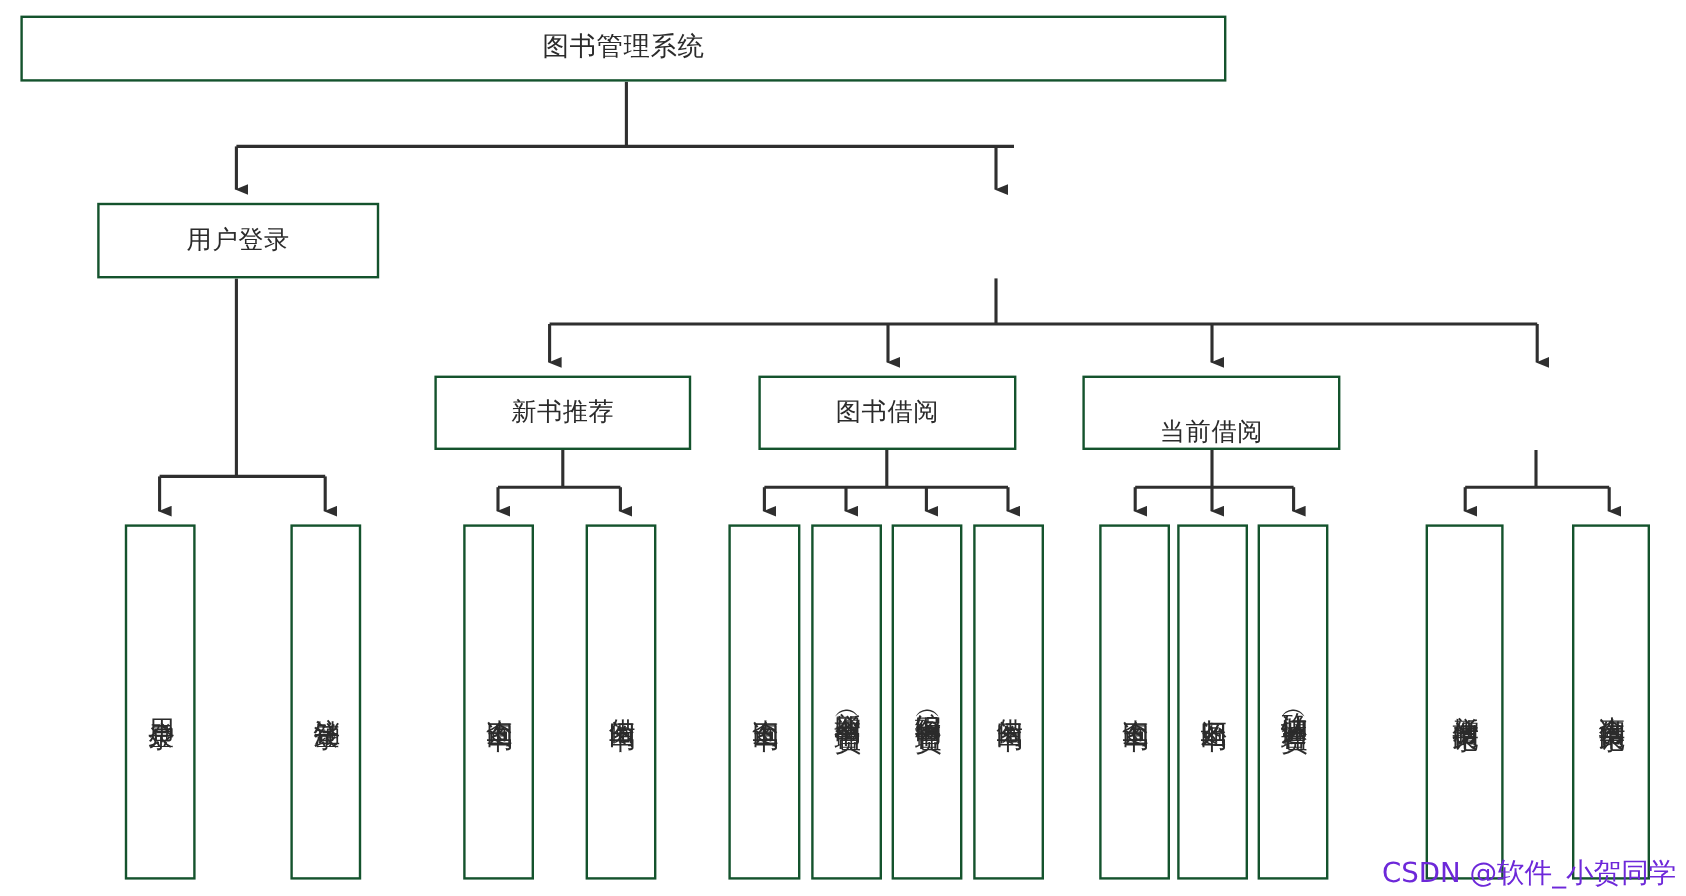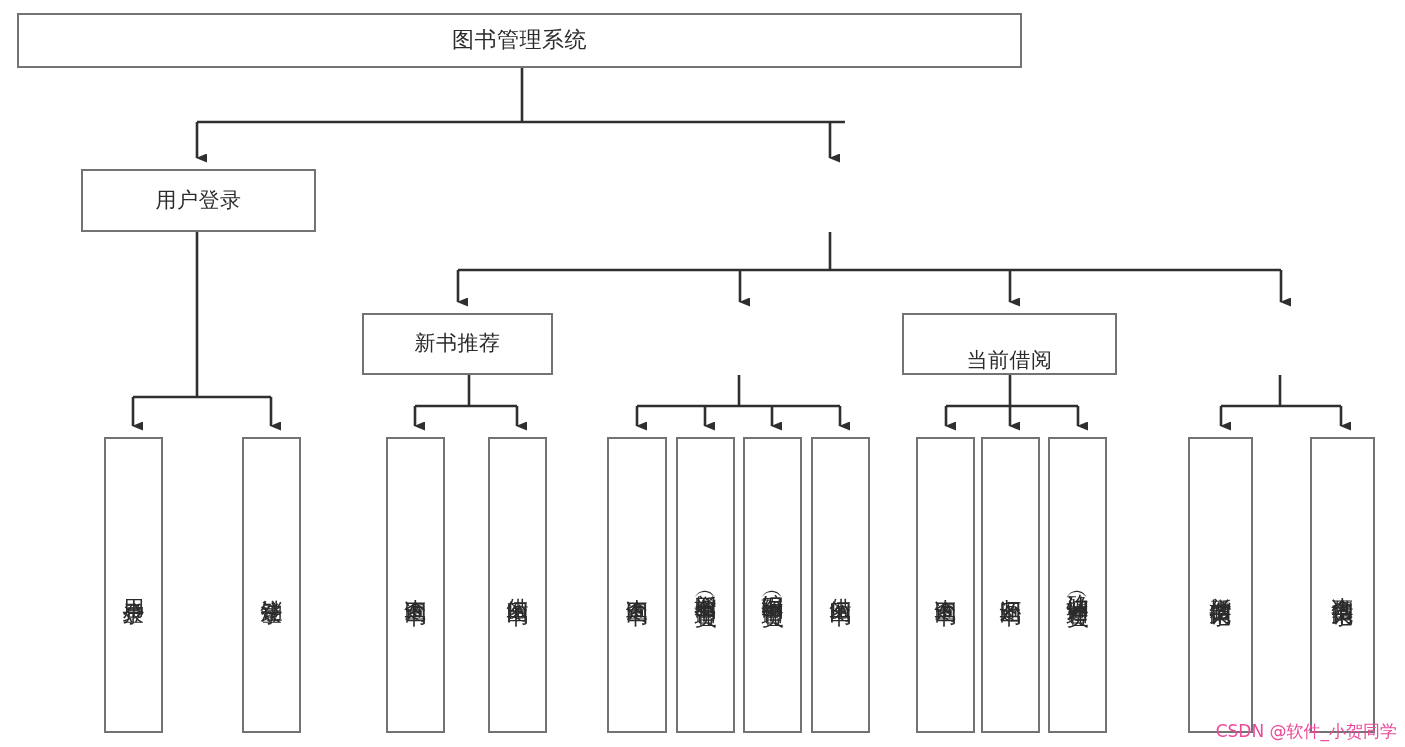--- a/index.html
+++ b/index.html
@@ -11,21 +11,21 @@
     position: relative;
     width: 1405px;
     height: 747px;
     background: #ffffff;
     font-family: "DejaVu Sans", "Liberation Sans", sans-serif;
     overflow: hidden;
   }
   .node {
     position: absolute;
     box-sizing: border-box;
-    border: 2px solid #737373;
+    border: 2px solid #14532d;
     background: #ffffff;
     display: flex;
     align-items: center;
     justify-content: center;
     color: #2b2b2b;
   }
   .node-label {
     display: block;
     text-align: center;
     line-height: 1.12;
@@ -53,22 +53,22 @@
     left: 0;
     top: 0;
     width: 1405px;
     height: 747px;
     pointer-events: none;
   }
   .watermark {
     position: absolute;
     right: 8px;
     bottom: 4px;
-    font-size: 17px;
-    color: #ec4899;
+    font-size: 23px;
+    color: #6d28d9;
     font-family: "DejaVu Sans", "Liberation Sans", sans-serif;
     white-space: nowrap;
   }
 </style>
 </head>
 <body>
 
 <div id="canvas">
 
   <svg class="wires" viewBox="0 0 1405 747">
@@ -122,22 +122,25 @@
   </svg>
 
   <div class="node h-node root" style="left:17px; top:13px; width:1005px; height:55px;">
     <span class="node-label">图书管理系统</span>
   </div>
 
   <div class="node h-node" style="left:81px; top:169px; width:235px; height:63px;">
     <span class="node-label">用户登录</span>
   </div>
 
-  <div class="node h-node" style="left:362px; top:313px; width:191px; height:62px;">
+  <div class="node h-node" style="left:362px; top:313px; width:214px; height:62px;">
     <span class="node-label">新书推荐</span>
+  </div>
+  <div class="node h-node" style="left:632px; top:313px; width:215px; height:62px;">
+    <span class="node-label">图书借阅</span>
   </div>
   <div class="node h-node" style="left:902px; top:313px; width:215px; height:62px;align-items:flex-end;">
     <span class="node-label">当前借阅</span>
   </div>
 
   <div class="node v-node" style="left:104px; top:437px; width:59px; height:296px;">
     <span class="node-label">用户登录</span>
   </div>
   <div class="node v-node" style="left:242px; top:437px; width:59px; height:296px;">
     <span class="node-label">注销登录</span>

